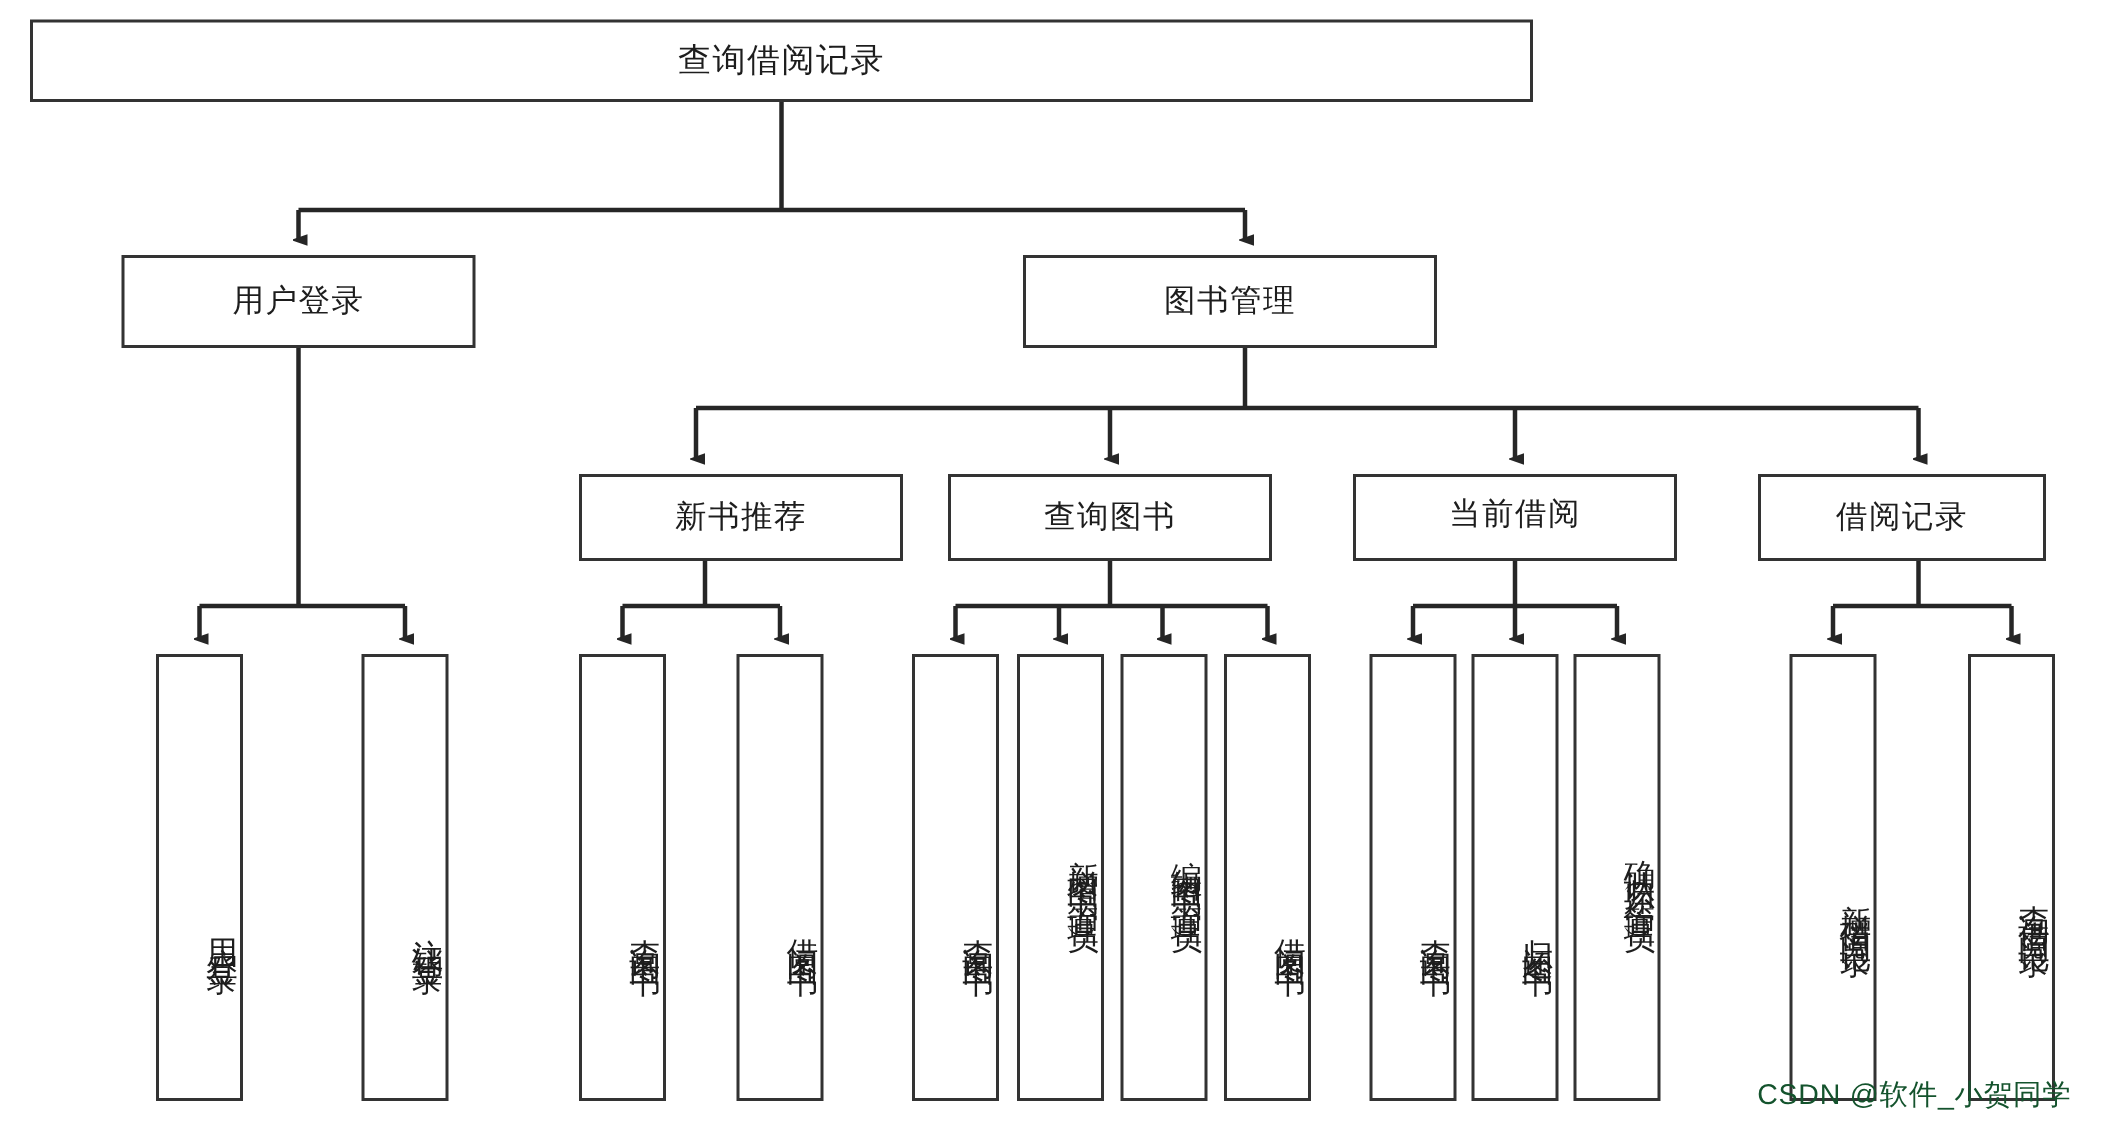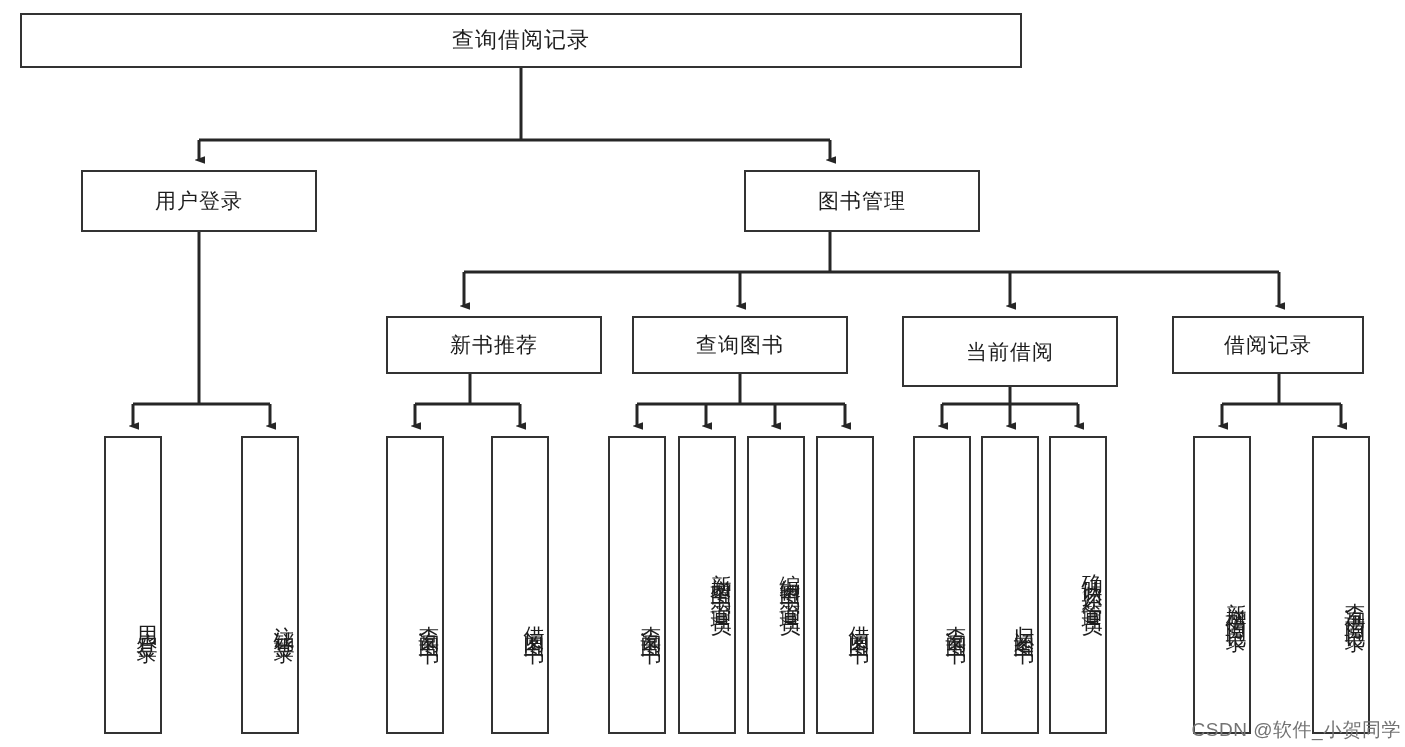--- a/index.html
+++ b/index.html
@@ -58,24 +58,24 @@
   .node-label {
     display: block;
     white-space: pre-wrap;
   }
   .node.vertical .node-label {
     writing-mode: vertical-rl;
     text-orientation: upright;
   }
   #watermark {
     position: absolute;
-    right: 4px;
+    right: 24px;
     bottom: 4px;
     font-size: 19px;
-    color: #737373;
+    color: #14532d;
     letter-spacing: 0.5px;
     white-space: nowrap;
     user-select: none;
   }
 </style>
 </head>
 <body>
 
 <div id="diagram-root">
 
@@ -129,31 +129,31 @@
     </g>
   </svg>
 
   <div class="node horizontal root" style="left:20px; top:13px; width:1002px; height:55px;">
     <span class="node-label">查询借阅记录</span>
   </div>
 
   <div class="node horizontal" style="left:81px; top:170px; width:236px; height:62px;">
     <span class="node-label">用户登录</span>
   </div>
-  <div class="node horizontal" style="left:744px; top:170px; width:236px; height:62px;">
+  <div class="node horizontal" style="left:682px; top:170px; width:276px; height:62px;">
     <span class="node-label">图书管理</span>
   </div>
 
   <div class="node horizontal" style="left:362px; top:316px; width:216px; height:58px;margin-left:24px;">
     <span class="node-label">新书推荐</span>
   </div>
   <div class="node horizontal" style="left:632px; top:316px; width:216px; height:58px;">
     <span class="node-label">查询图书</span>
   </div>
-  <div class="node horizontal" style="left:902px; top:316px; width:216px; height:71px;">
+  <div class="node horizontal" style="left:902px; top:316px; width:216px; height:58px;font-family:Liberation Mono, monospace;">
     <span class="node-label">当前借阅</span>
   </div>
   <div class="node horizontal" style="left:1172px; top:316px; width:192px; height:58px;">
     <span class="node-label">借阅记录</span>
   </div>
 
   <div class="node vertical" style="left:104px; top:436px; width:58px; height:298px; padding-top:82px;">
     <span class="node-label">用户登录</span>
   </div>
   <div class="node vertical" style="left:241px; top:436px; width:58px; height:298px; padding-top:82px;">

